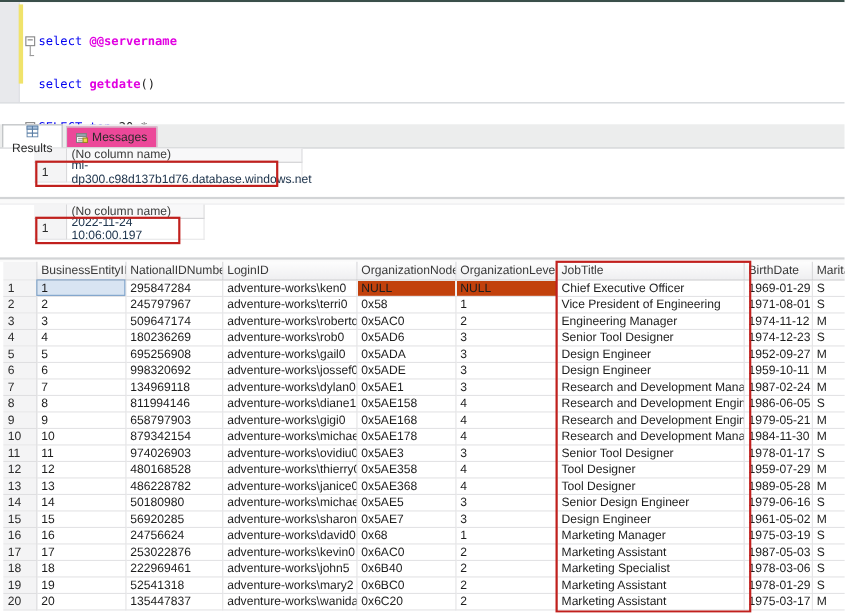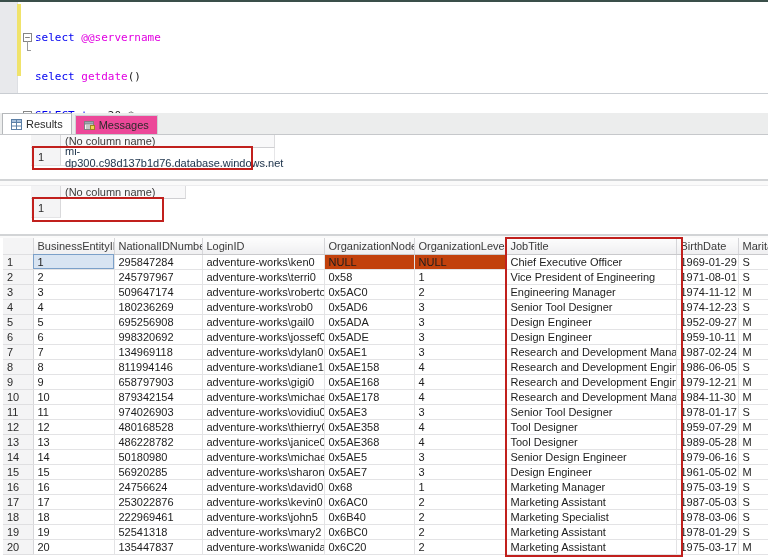--- a/index.html
+++ b/index.html
@@ -12,37 +12,37 @@
   .gutter{position:absolute;left:0;top:0;width:17px;height:100%;background:#e8e9ec;border-right:1px solid #dddfe3;}
   .change-bar{position:absolute;left:17px;top:2px;width:4px;height:72px;background:#f0e36b;}
   .code{position:absolute;left:23px;top:3px;right:0;font-family:"DejaVu Sans Mono","Liberation Mono",monospace;
         font-size:11px;line-height:13px;white-space:pre;}
   .code-line{height:13px;display:flex;align-items:center;}
   .collapse-box{display:inline-block;width:9px;height:9px;margin-right:3px;border:1px solid #858585;background:#fff;
                 font-size:9px;line-height:7px;text-align:center;color:#555;box-sizing:border-box;}
   .collapse-spacer{display:inline-block;width:12px;}
   .indent1{padding-left:10px;}
   .kw{color:#0000f0;}
-  .sysfn{color:#e100e1;}
+  .sysfn{color:#e100e1;font-weight:bold;}
   .num{color:#202020;}
   .op{color:#4a4a4a;}
   .plain{color:#202020;}
   .guide{position:absolute;left:27px;top:39px;width:1px;height:10px;background:#9a9a9a;}
   .guide::after{content:"";position:absolute;left:0;bottom:0;width:4px;height:1px;background:#9a9a9a;}
   
   .zoom-bar{position:absolute;left:0;top:93px;width:768px;height:20px;background:#eff0f2;border-bottom:1px solid #d6d8db;}
   .zoom-select{position:absolute;left:2px;top:2px;width:50px;height:16px;background:#ffffff;border:1px solid #c4c6ca;
                font-size:11px;display:flex;align-items:center;justify-content:space-between;padding:0 3px;box-sizing:border-box;}
   .caret{font-size:8px;color:#5a5a5a;}
   .hscroll{position:absolute;left:55px;top:2px;right:0;height:16px;background:#f3f3f4;display:flex;align-items:center;}
   .scroll-arrow{font-size:9px;color:#9b9b9b;padding-left:3px;}
   
   .tabstrip{position:absolute;left:0;top:113px;width:768px;height:21px;background:#eceded;display:flex;align-items:flex-end;}
   .tab{height:20px;display:flex;align-items:center;gap:4px;padding:0 8px;font-size:11px;color:#2b2b2b;box-sizing:border-box;}
-  .tab.active{background:#ffffff;border:1px solid #b5b8bb;border-bottom:none;margin-left:2px;z-index:2;height:21px;}
+  .tab.active{background:#ffffff;border:1px solid #b5b8bb;border-bottom:none;margin-left:2px;z-index:2;height:21px;flex-direction:column;}
   .tab.inactive{background:#ec4899;border:1px solid #cfd1d4;border-bottom:none;margin-left:3px;height:19px;}
   .tab-icon{width:11px;height:11px;display:inline-block;}
   
   .panel{position:absolute;left:0;top:134px;width:768px;height:423px;background:#ffffff;border-top:1px solid #c6c8cb;}
   .divider{position:absolute;left:0;width:768px;height:4px;border-top:2px solid #d2d4d6;border-bottom:1px solid #ececee;background:#fafafa;}
   
   .mini-grid{position:absolute;font-size:11px;}
   .mini-row{display:flex;margin-left:28px;}
   .mini-rn{width:30px;box-sizing:border-box;background:#f4f4f5;border-right:1px solid #d9d9db;border-bottom:1px solid #e4e4e6;
            padding-left:7px;display:flex;align-items:center;color:#2b2b2b;}
@@ -125,20 +125,21 @@
 
     <div class="divider" style="top:44px;"></div>
 
     <div class="mini-grid" style="left:3px;top:51px;">
       <div class="mini-row">
         <div class="mini-corner" style="height:13px;"></div>
         <div class="mini-head" style="width:125px;">(No column name)</div>
       </div>
       <div class="mini-row">
         <div class="mini-rn" style="height:19px;">1</div>
+        <div class="mini-cell" style="width:125px;height:19px;">2022-11-24 10:06:00.197</div>
       </div>
     </div>
 
     <div class="divider" style="top:99px;height:2px;border-bottom:none;"></div>
 
     <div class="main-grid">
       <table class="grid">
         <colgroup>
           <col style="width:30px">
             <col style="width:81px">
@@ -253,21 +254,21 @@
               <td>S</td>
             </tr>
             <tr>
               <th class="rn">9</th>
               <td>9</td>
               <td>658797903</td>
               <td>adventure-works\gigi0</td>
               <td>0x5AE168</td>
               <td>4</td>
               <td>Research and Development Engineer</td>
-              <td>1979-12-21</td>
+              <td>1979-05-21</td>
               <td>M</td>
             </tr>
             <tr>
               <th class="rn">10</th>
               <td>10</td>
               <td>879342154</td>
               <td>adventure-works\michael6</td>
               <td>0x5AE178</td>
               <td>4</td>
               <td>Research and Development Manager</td>

